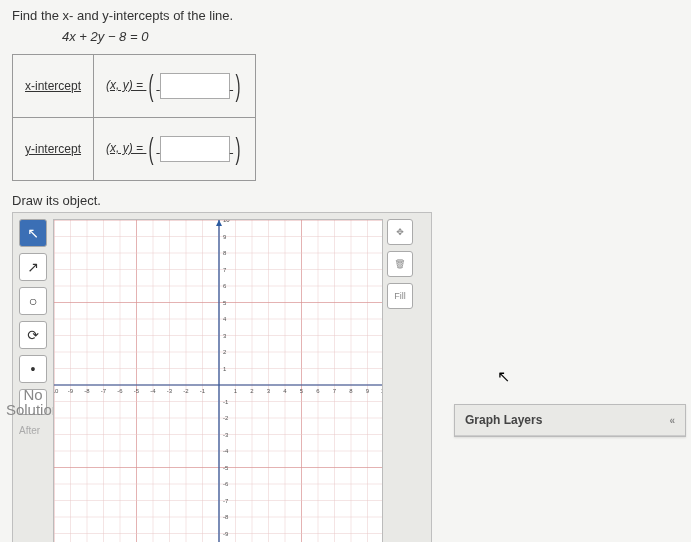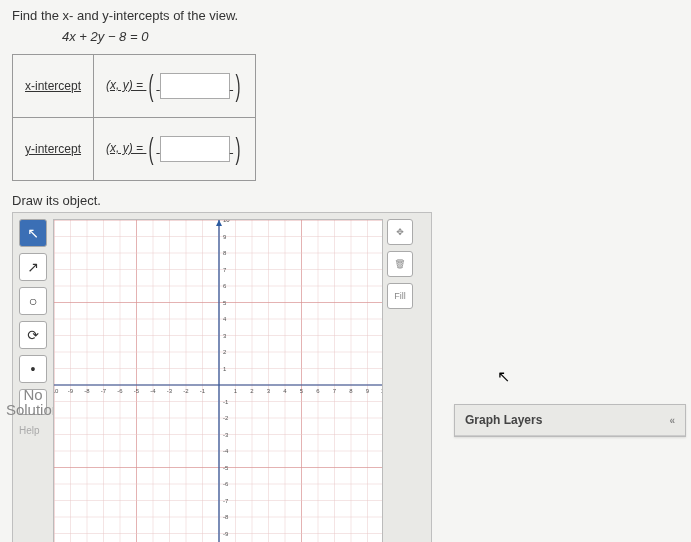--- a/index.html
+++ b/index.html
@@ -112,21 +112,21 @@
   }
   .collapse { font-size:10px; color:#888; cursor:pointer; }
   .help { font-size:10px; color:#aaa; margin-top:4px; cursor:pointer;}
   .cursor-ptr {
     position:absolute; left:485px; top:155px; font-size:16px; color:#000;
   }
 </style>
 </head>
 <body>
 
-<div class="prompt">Find the x- and y-intercepts of the view.</div>
+<div class="prompt">Find the x- and y-intercepts of the line.</div>
 <div class="equation">4x + 2y − 8 = 0</div>
 
 <table class="intercepts">
   <tbody>
       <tr>
     <td>x-intercept</td>
     <td>
       <span class="xy">(x, y) =</span>
       <span class="paren">(</span>
       <input class="ans" style="">
@@ -150,21 +150,21 @@
 <div style="position:relative;">
 <div class="graph-area">
   <div class="toolbar-left">
     <div class="tool sel">↖</div>
     <div class="tool">↗</div>
     <div class="tool">○</div>
     <div class="tool">⟳</div>
     <div class="tool">•</div>
     <div class="tool small">No
 Solution</div>
-    <div class="help">Help</div>
+    <div class="help">After</div>
   </div>
 
   <div class="canvas">
     <svg id="gridsvg" width="330" height="330" viewBox="0 0 330 330">
           <g class="grid">
             <line x1="0" x2="0" y1="0" y2="330" class="major"></line>
             <line x1="16.5" x2="16.5" y1="0" y2="330"></line>
             <line x1="33" x2="33" y1="0" y2="330"></line>
             <line x1="49.5" x2="49.5" y1="0" y2="330"></line>
             <line x1="66" x2="66" y1="0" y2="330"></line>

